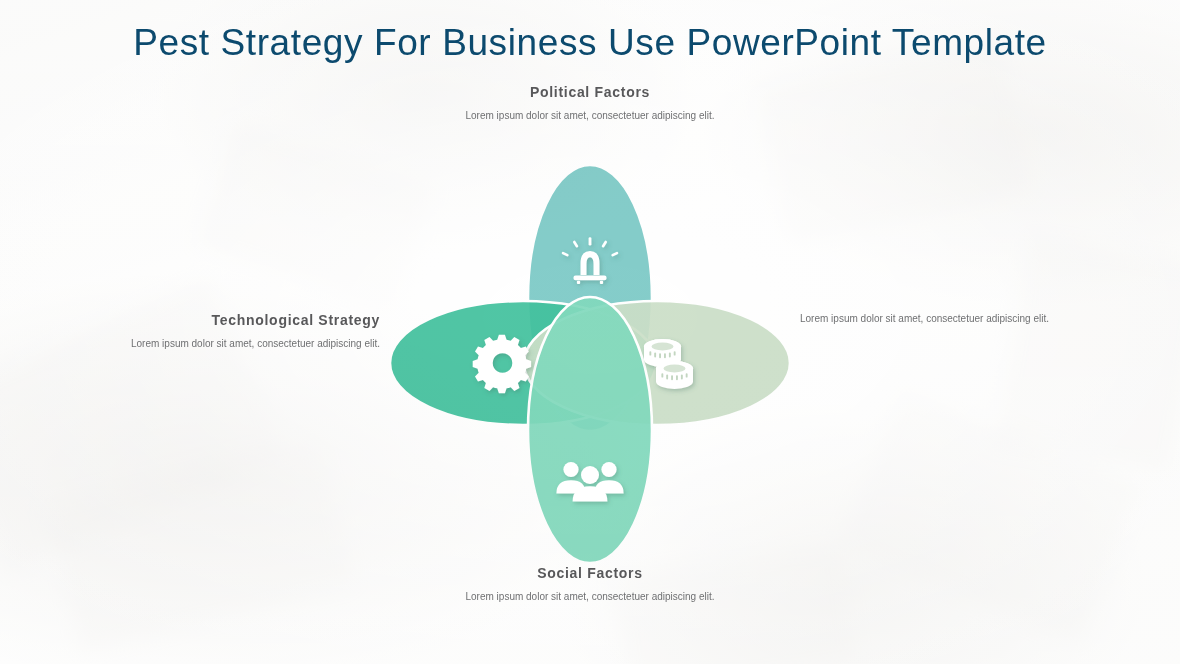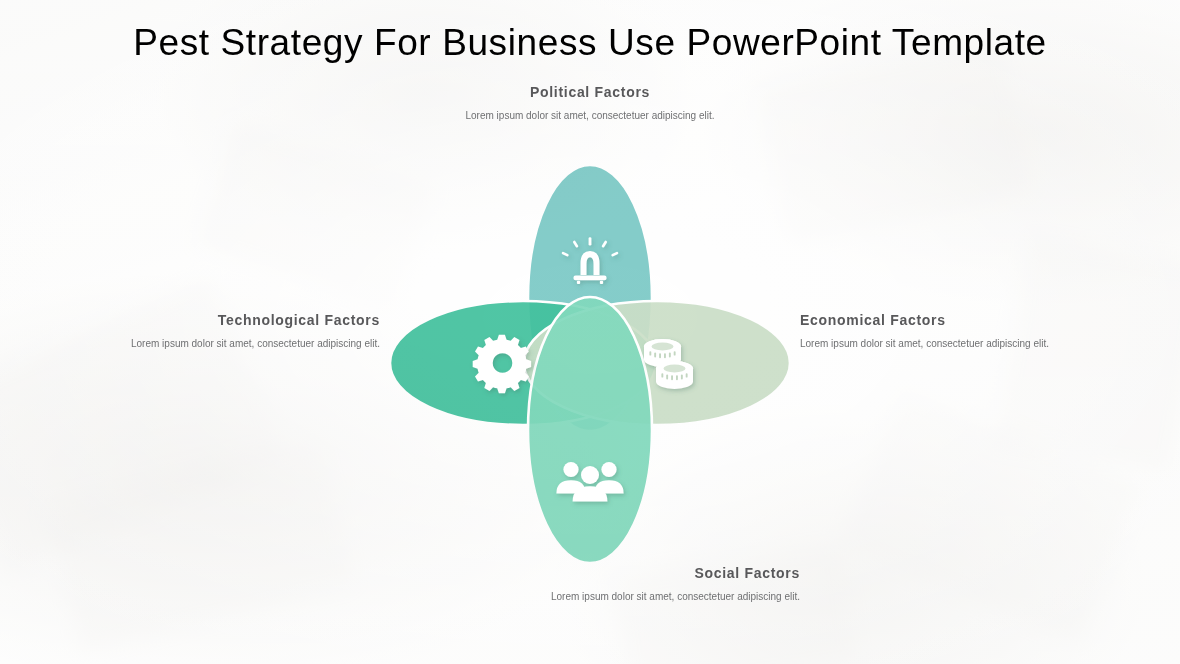--- a/index.html
+++ b/index.html
@@ -53,21 +53,21 @@
 
   
   .title {
     position: absolute;
     left: 0;
     right: 0;
     top: 22px;
     text-align: center;
     font-size: 37px;
     letter-spacing: 0.6px;
-    color: #000000;
+    color: #0c4a6e;
     font-weight: 400;
     white-space: nowrap;
   }
 
   
   .diagram {
     position: absolute;
     left: 390px;
     top: 163px;
     width: 400px;
@@ -101,21 +101,21 @@
   #blk-political {
     left: 380px;
     top: 84px;
     width: 420px;
     text-align: center;
   }
   #blk-social {
     left: 380px;
     top: 565px;
     width: 420px;
-    text-align: right;
+    text-align: center;
   }
   #blk-technological {
     left: 90px;
     top: 312px;
     width: 290px;
     text-align: right;
   }
   #blk-economical {
     left: 800px;
     top: 312px;
@@ -221,26 +221,25 @@
       </g>
     </svg>
   </div>
 
   <div class="blk" id="blk-political">
     <div class="block-heading">Political  Factors</div>
     <div class="block-body">Lorem ipsum dolor sit amet, consectetuer adipiscing elit.</div>
   </div>
 
   <div class="blk" id="blk-technological">
-    <div class="block-heading">Technological  Factors</div>
+    <div class="block-heading">Technological  Strategy</div>
     <div class="block-body">Lorem ipsum dolor sit amet, consectetuer adipiscing elit.</div>
   </div>
 
   <div class="blk" id="blk-economical">
-    <div class="block-heading">Economical  Factors</div>
     <div class="block-body">Lorem ipsum dolor sit amet, consectetuer adipiscing elit.</div>
   </div>
 
   <div class="blk" id="blk-social">
     <div class="block-heading">Social  Factors</div>
     <div class="block-body">Lorem ipsum dolor sit amet, consectetuer adipiscing elit.</div>
   </div>
 
 </div>
 

